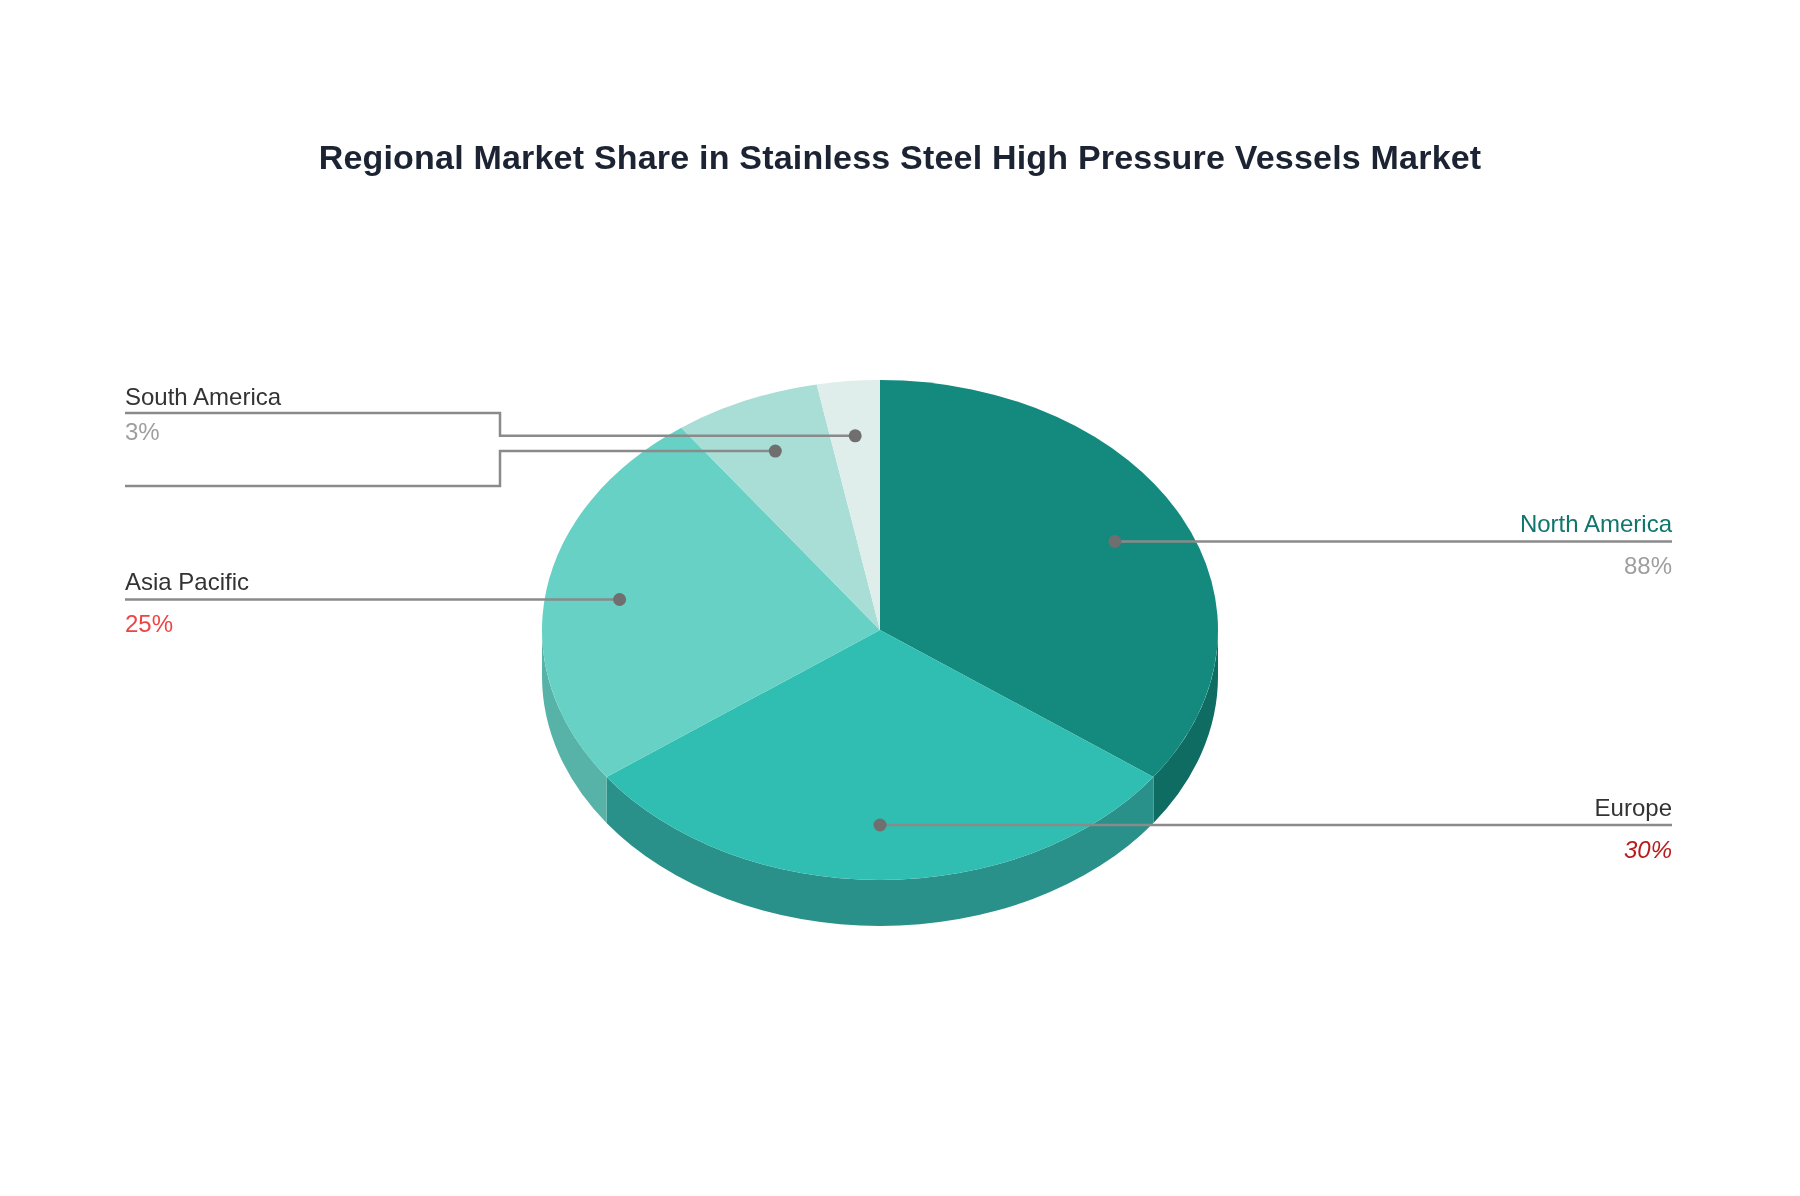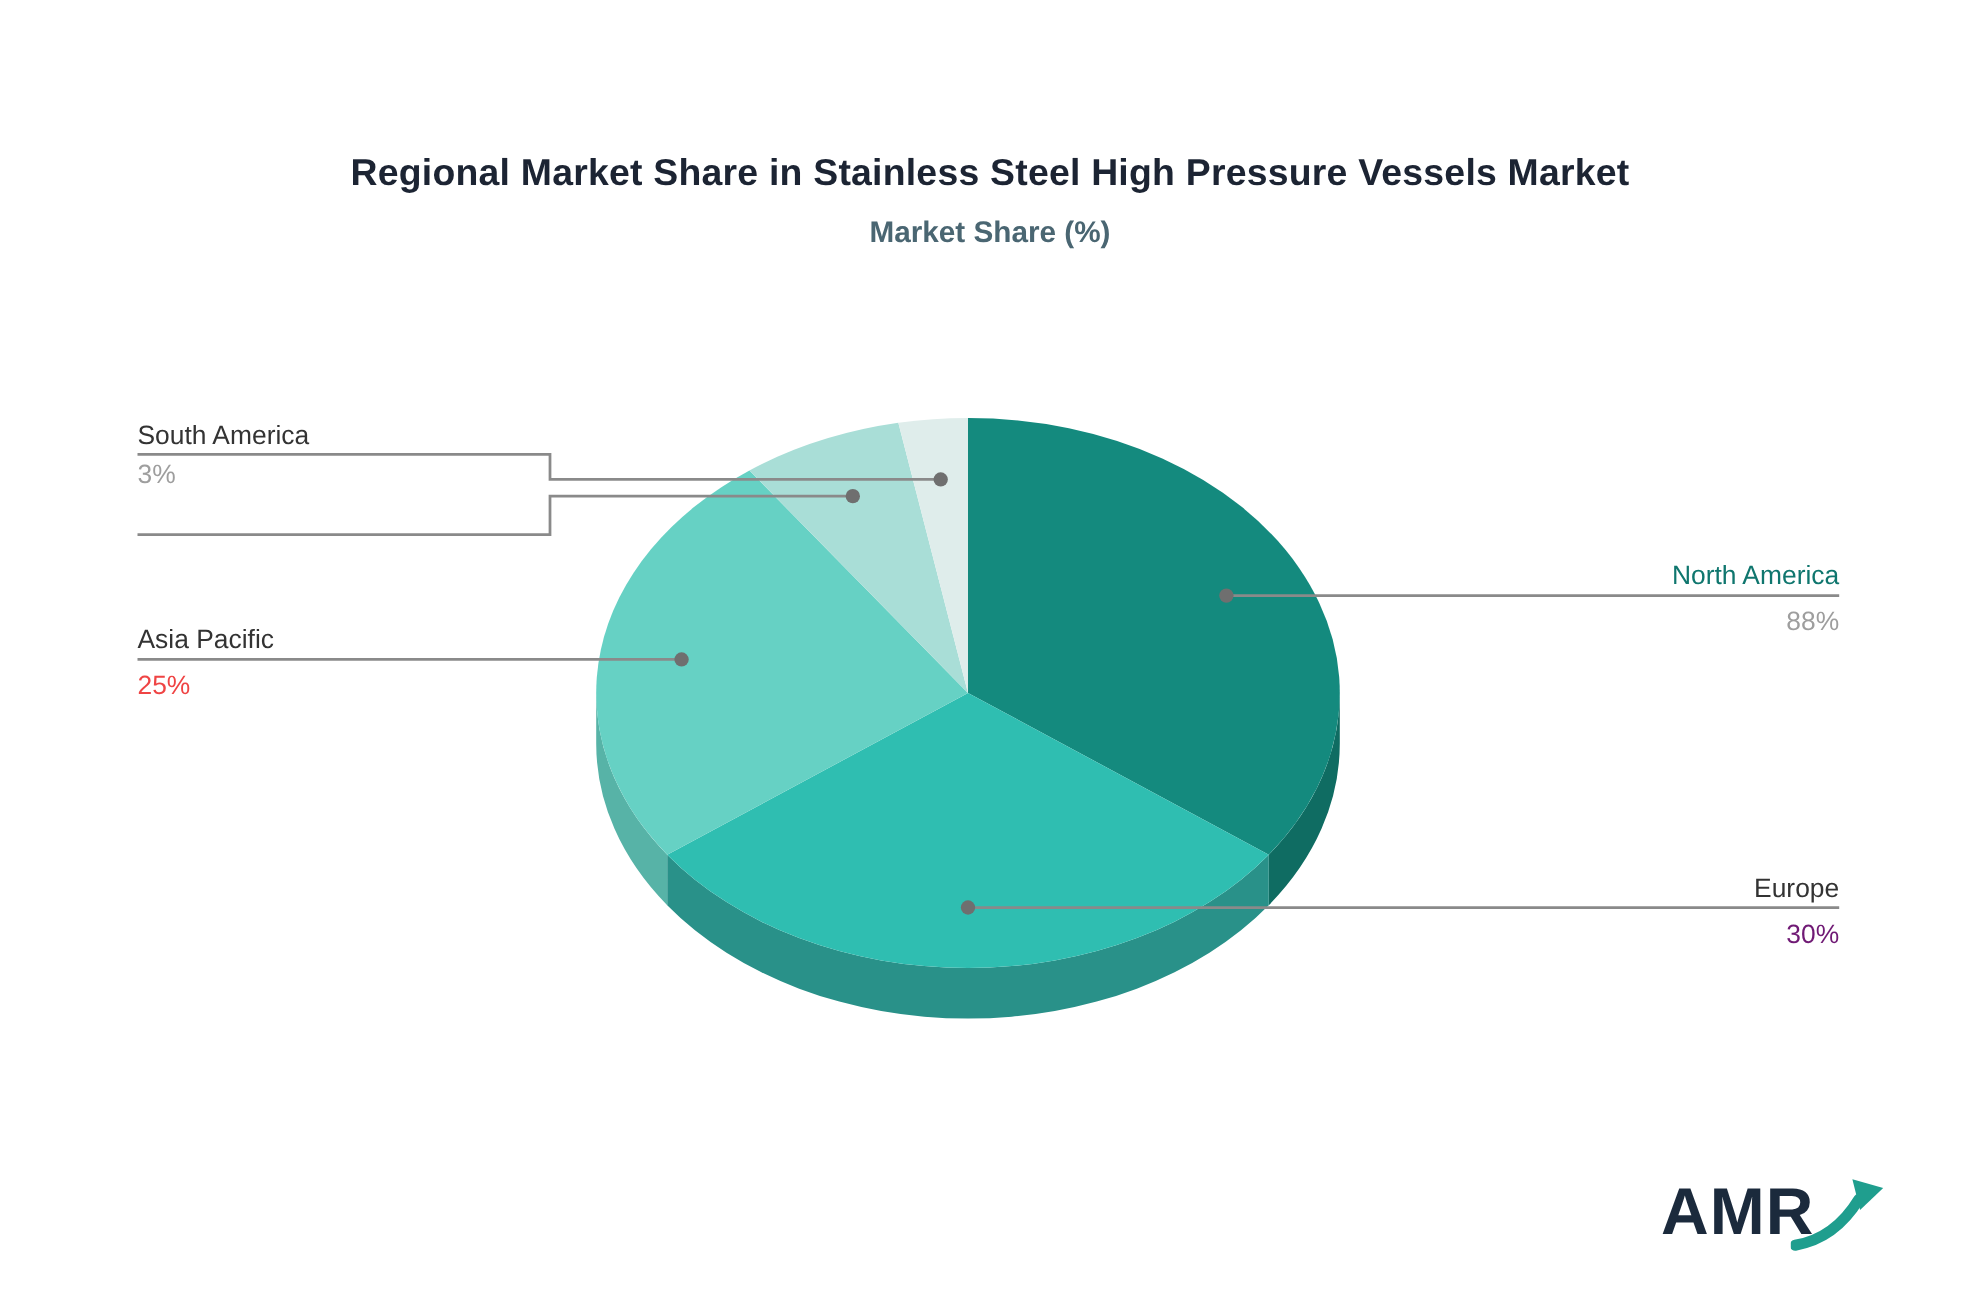--- a/index.html
+++ b/index.html
@@ -22,21 +22,20 @@
   .amr-logo{position:absolute;top:1072px;right:100px;width:190px;height:80px;}
   .amr-logo-text{font-size:60px;font-weight:800;letter-spacing:1px;line-height:60px;}
   .amr-arrow{position:absolute;right:-14px;top:-2px;}
 </style>
 </head>
 <body>
 
 <div class="stage">
 
   <div class="chart-title" style="color: rgb(28, 36, 51);">Regional Market Share in Stainless Steel High Pressure Vessels Market</div>
-  <div class="chart-subtitle" style="color: rgb(74, 102, 114);">Market Share (%)</div>
 
   <svg id="pie-svg" width="1800" height="1196">
     <g id="g-rim">
         <path d="M1218 630 A338 250 0 0 1 1153.4477440987323 776.9463130731183 L1153.4477440987323 822.9463130731183 A338 250 0 0 0 1218 676 Z" fill="#0f6c62"></path>
         <path d="M1153.4477440987323 776.9463130731183 A338 250 0 0 1 606.5522559012678 776.9463130731183 L606.5522559012678 822.9463130731183 A338 250 0 0 0 1153.4477440987323 822.9463130731183 Z" fill="#299189"></path>
         <path d="M606.5522559012678 776.9463130731183 A338 250 0 0 1 542 630 L542 676 A338 250 0 0 0 606.5522559012678 822.9463130731183 Z" fill="#57b3a7"></path>
       </g>
     <g id="g-top">
         <path d="M880 630 L880 380 A338 250 0 0 1 1153.4477440987323 776.9463130731183 Z" fill="#148a7e"></path>
         <path d="M880 630 L1153.4477440987323 776.9463130731183 A338 250 0 0 1 606.5522559012678 776.9463130731183 Z" fill="#2fbeb1"></path>
@@ -57,32 +56,25 @@
         <circle cx="855.189284276707" cy="435.8654169023994" r="6.5" fill="#6f6f6f"></circle>
       </g>
   </svg>
 
   <div class="callout right" id="co-0" style="right: 128px; top: 507.472px;">
     <div class="co-name" style="color: #0f766e;">North America</div>
     <div class="co-pct" style="color: rgb(158, 158, 158);">88%</div>
   </div>
   <div class="callout right" id="co-1" style="right: 128px; top: 791px;">
     <div class="co-name" style="color: rgb(51, 51, 51);">Europe</div>
-    <div class="co-pct" style="color: #701a75;">30%</div>
+    <div class="co-pct" style="color: #b91c1c; font-style: italic;">30%</div>
   </div>
   <div class="callout left" id="co-2" style="left: 125px; top: 565.495px;">
     <div class="co-name" style="color: rgb(51, 51, 51);">Asia Pacific</div>
     <div class="co-pct" style="color: #ef4444;">25%</div>
   </div>
   <div class="callout jog" id="co-4" style="left: 125px; top: 380px;">
     <div class="co-name" style="color: rgb(51, 51, 51);">South America</div>
     <div class="co-pct" style="color: rgb(158, 158, 158);">3%</div>
   </div>
 
-  <div class="amr-logo">
-    <span class="amr-logo-text" style="color: rgb(27, 42, 60);">AMR</span>
-    <svg class="amr-arrow" width="86" height="74" viewBox="0 0 86 74">
-      <path id="arrow-swoosh" d="M4 62 Q40 56 62 20" fill="none" stroke-width="10" stroke-linecap="round" stroke="#1f9e8e"></path>
-      <polygon id="arrow-head" points="56,2 84,10 63,30" fill="#1f9e8e"></polygon>
-    </svg>
-  </div>
 
 </div>
 
 </body></html>

